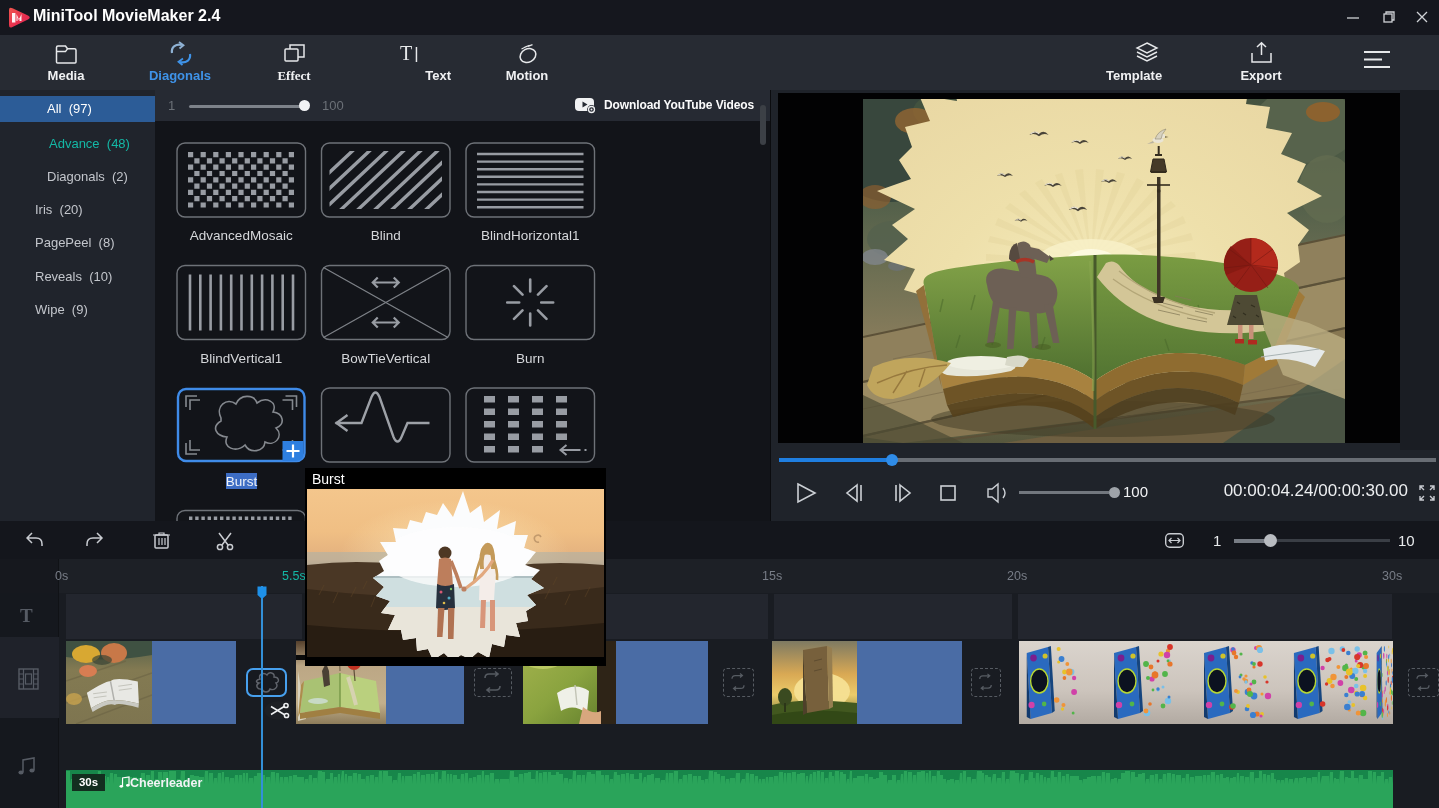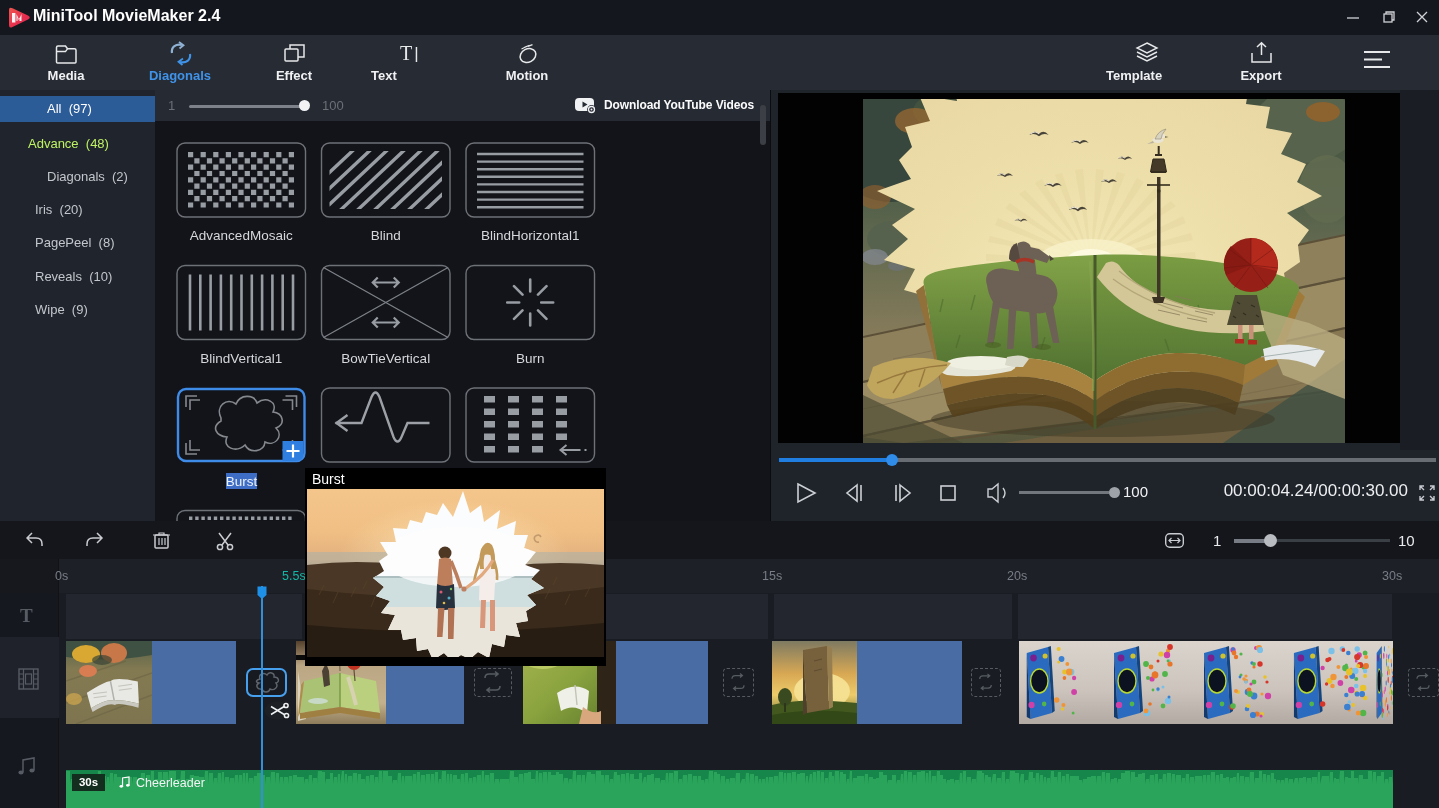--- a/index.html
+++ b/index.html
@@ -57,24 +57,24 @@
       </g>
     </svg>
     <div class="abs" style="left:140px;top:33px;width:80px;text-align:center;color:#3f93e8;font-size:13px;font-weight:600;">Diagonals</div>
 
     <svg class="abs" style="left:283px;top:7px;" width="24" height="23" viewBox="0 0 24 23">
       <g fill="none" stroke="#e6e8ea" stroke-width="1.5">
         <rect x="2" y="7" width="13" height="12" rx="1"></rect>
         <path d="M7 7 v-4 h14 v12 h-6"></path>
       </g>
     </svg>
-    <div class="abs" style="left:254px;top:33px;width:80px;text-align:center;color:#f0f1f3;font-size:13px;font-weight:600;">Effect</div>
+    <div class="abs" style="left:254px;top:33px;width:80px;text-align:center;color:#f0f1f3;font-size:13px;font-weight:600;font-family:Liberation Serif, serif;">Effect</div>
 
     <div class="abs" style="left:400px;top:7px;width:34px;color:#e6e8ea;font-size:20px;font-family:'Liberation Serif',serif;">T<span style="font-family:'Liberation Sans';font-size:17px;position:relative;top:-1px;left:2px;">|</span></div>
-    <div class="abs" style="left:371px;top:33px;width:80px;text-align:left;color:#f0f1f3;font-size:13px;font-weight:600;">Text</div>
+    <div class="abs" style="left:371px;top:33px;width:80px;text-align:right;color:#f0f1f3;font-size:13px;font-weight:600;">Text</div>
 
     <svg class="abs" style="left:515px;top:7px;" width="25" height="23" viewBox="0 0 25 23">
       <g fill="none" stroke="#e6e8ea" stroke-width="1.5">
         <ellipse cx="13" cy="13.5" rx="8.2" ry="6.6" transform="rotate(-28 13 13.5)"></ellipse>
         <path d="M6.5 7 L11 4.8 M9.5 5.4 L14.5 3.2 M13 4.4 L17.5 2.6" stroke-width="1.2"></path>
       </g>
     </svg>
     <div class="abs" style="left:487px;top:33px;width:80px;text-align:center;color:#f0f1f3;font-size:13px;font-weight:600;">Motion</div>
 
     <svg class="abs" style="left:1135px;top:6px;" width="24" height="24" viewBox="0 0 24 24">
@@ -98,21 +98,21 @@
       <g stroke="#e6e8ea" stroke-width="2" fill="none">
         <line x1="1" y1="2" x2="27" y2="2"></line>
         <line x1="1" y1="9.5" x2="19" y2="9.5"></line>
         <line x1="1" y1="17" x2="27" y2="17"></line>
       </g>
     </svg>
   </div>
 
   <div class="abs" style="left:0;top:90px;width:155px;height:431px;background:#20242c;">
     <div class="abs" style="left:0;top:6px;width:155px;height:26px;background:#2c5c97;color:#fff;font-size:13px;line-height:26px;padding-left:47px;">All&nbsp;&nbsp;(97)</div>
-    <div class="abs lbl" style="left:28px;top:46px;color:#bef264;">Advance&nbsp;&nbsp;(48)</div>
+    <div class="abs lbl" style="left:49px;top:46px;color:#14b8a6;">Advance&nbsp;&nbsp;(48)</div>
     <div class="abs lbl" style="left:35px;top:79px;color:#c3c6cc;margin-left:12px;">Diagonals&nbsp;&nbsp;(2)</div>
     <div class="abs lbl" style="left:35px;top:112px;color:#c3c6cc;">Iris&nbsp;&nbsp;(20)</div>
     <div class="abs lbl" style="left:35px;top:145px;color:#c3c6cc;">PagePeel&nbsp;&nbsp;(8)</div>
     <div class="abs lbl" style="left:35px;top:179px;color:#c3c6cc;">Reveals&nbsp;&nbsp;(10)</div>
     <div class="abs lbl" style="left:35px;top:212px;color:#c3c6cc;">Wipe&nbsp;&nbsp;(9)</div>
   </div>
 
   <div class="abs" style="left:155px;top:90px;width:615px;height:431px;background:#121419;">
 
     <div class="abs" style="left:0;top:0;width:615px;height:31px;background:#262a33;">
@@ -834,21 +834,21 @@
     <div class="abs" style="left:66px;top:177px;width:1327px;height:38px;background:#2aa45a;"></div>
     <svg id="wave" class="abs" style="left:66px;top:177px;" width="1327" height="14" viewBox="0 0 1327 14">
         <path d="M0 14L0 1L4 1L4 14L5 9L9 9L9 14L10 5L12 5L12 14L13 6L16 6L16 14L16 10L19 10L19 14L20 6L23 6L23 14L24 7L26 7L26 14L27 4L31 4L31 14L32 1L35 1L35 14L36 6L40 6L40 14L41 7L43 7L43 14L44 3L47 3L47 14L48 4L51 4L51 14L51 7L55 7L55 14L56 9L58 9L58 14L59 7L62 7L62 14L63 7L66 7L66 14L67 7L71 7L71 14L72 8L74 8L74 14L75 3L79 3L79 14L80 5L84 5L84 14L85 1L88 1L88 14L89 9L92 9L92 14L92 2L96 2L96 14L97 2L102 2L102 14L103 1L107 1L107 14L107 1L110 1L110 14L111 9L114 9L114 14L115 1L119 1L119 14L120 9L123 9L123 14L124 5L128 5L128 14L128 6L133 6L133 14L133 7L138 7L138 14L139 1L142 1L142 14L143 3L147 3L147 14L148 8L151 8L151 14L152 3L155 3L155 14L156 2L158 2L158 14L159 7L163 7L163 14L164 8L168 8L168 14L169 5L172 5L172 14L173 5L176 5L176 14L177 3L179 3L179 14L180 3L182 3L182 14L183 8L187 8L187 14L188 6L191 6L191 14L191 3L195 3L195 14L196 5L199 5L199 14L200 7L204 7L204 14L205 2L209 2L209 14L210 3L213 3L213 14L214 7L217 7L217 14L218 7L222 7L222 14L223 6L226 6L226 14L227 5L231 5L231 14L231 7L234 7L234 14L234 7L238 7L238 14L239 9L242 9L242 14L243 5L246 5L246 14L247 8L251 8L251 14L252 1L256 1L256 14L256 2L259 2L259 14L260 9L264 9L264 14L264 3L267 3L267 14L268 7L271 7L271 14L272 4L274 4L274 14L276 1L278 1L278 14L279 4L281 4L281 14L282 6L286 6L286 14L287 3L291 3L291 14L292 4L295 4L295 14L295 9L299 9L299 14L300 6L303 6L303 14L304 5L308 5L308 14L309 7L312 7L312 14L313 1L316 1L316 14L317 1L322 1L322 14L322 6L326 6L326 14L327 10L331 10L331 14L332 3L335 3L335 14L336 6L338 6L338 14L339 6L343 6L343 14L343 6L346 6L346 14L347 4L350 4L350 14L351 2L354 2L354 14L355 5L359 5L359 14L360 4L364 4L364 14L365 4L368 4L368 14L369 2L372 2L372 14L373 9L375 9L375 14L376 1L380 1L380 14L381 4L383 4L383 14L384 4L386 4L386 14L387 5L391 5L391 14L391 9L394 9L394 14L395 4L398 4L398 14L399 3L402 3L402 14L403 8L406 8L406 14L407 7L410 7L410 14L411 5L415 5L415 14L416 1L418 1L418 14L419 5L423 5L423 14L424 3L428 3L428 14L429 9L433 9L433 14L434 9L439 9L439 14L439 9L443 9L443 14L444 1L448 1L448 14L448 7L452 7L452 14L453 4L457 4L457 14L458 3L462 3L462 14L462 2L465 2L465 14L465 9L469 9L469 14L470 1L472 1L472 14L473 3L476 3L476 14L477 2L481 2L481 14L482 2L485 2L485 14L485 5L490 5L490 14L490 2L493 2L493 14L493 4L497 4L497 14L498 8L502 8L502 14L503 9L506 9L506 14L507 1L510 1L510 14L511 5L515 5L515 14L516 5L519 5L519 14L521 2L525 2L525 14L525 4L529 4L529 14L530 1L535 1L535 14L535 5L538 5L538 14L539 5L543 5L543 14L544 9L547 9L547 14L548 2L551 2L551 14L551 5L554 5L554 14L555 4L559 4L559 14L560 3L563 3L563 14L564 4L568 4L568 14L568 9L573 9L573 14L573 3L576 3L576 14L578 7L580 7L580 14L581 5L585 5L585 14L585 4L588 4L588 14L589 8L594 8L594 14L595 10L599 10L599 14L600 3L602 3L602 14L603 3L607 3L607 14L608 1L612 1L612 14L613 9L616 9L616 14L617 5L621 5L621 14L622 4L626 4L626 14L627 6L631 6L631 14L632 6L635 6L635 14L635 10L638 10L638 14L639 9L642 9L642 14L643 1L647 1L647 14L648 2L651 2L651 14L651 4L654 4L654 14L655 6L659 6L659 14L660 9L663 9L663 14L664 8L669 8L669 14L670 3L674 3L674 14L676 9L679 9L679 14L680 3L683 3L683 14L684 4L688 4L688 14L689 6L692 6L692 14L693 9L695 9L695 14L696 9L699 9L699 14L700 7L702 7L702 14L703 7L707 7L707 14L708 6L712 6L712 14L713 2L717 2L717 14L718 3L720 3L720 14L721 3L725 3L725 14L726 2L730 2L730 14L731 4L734 4L734 14L734 3L739 3L739 14L740 6L742 6L742 14L744 4L746 4L746 14L747 2L750 2L750 14L751 1L754 1L754 14L755 2L758 2L758 14L759 8L762 8L762 14L763 2L766 2L766 14L766 6L768 6L768 14L769 1L773 1L773 14L774 2L777 2L777 14L777 4L780 4L780 14L781 9L783 9L783 14L784 1L786 1L786 14L787 8L791 8L791 14L791 6L795 6L795 14L795 6L798 6L798 14L799 4L802 4L802 14L803 7L807 7L807 14L807 9L810 9L810 14L810 8L813 8L813 14L813 2L817 2L817 14L817 5L821 5L821 14L822 10L826 10L826 14L826 5L830 5L830 14L831 10L834 10L834 14L835 4L837 4L837 14L838 1L841 1L841 14L842 2L846 2L846 14L847 5L850 5L850 14L851 2L855 2L855 14L855 1L859 1L859 14L860 3L862 3L862 14L863 1L865 1L865 14L866 6L870 6L870 14L871 1L874 1L874 14L874 5L877 5L877 14L877 9L880 9L880 14L881 10L884 10L884 14L884 9L888 9L888 14L889 10L893 10L893 14L894 3L896 3L896 14L897 1L900 1L900 14L901 7L905 7L905 14L906 9L910 9L910 14L911 1L916 1L916 14L916 3L918 3L918 14L919 5L922 5L922 14L922 7L925 7L925 14L927 4L930 4L930 14L931 8L935 8L935 14L936 2L939 2L939 14L940 9L943 9L943 14L944 1L949 1L949 14L949 3L953 3L953 14L955 4L958 4L958 14L959 10L962 10L962 14L963 2L967 2L967 14L967 8L969 8L969 14L970 3L973 3L973 14L974 5L977 5L977 14L978 7L980 7L980 14L981 8L984 8L984 14L985 1L988 1L988 14L988 7L991 7L991 14L992 2L995 2L995 14L996 6L999 6L999 14L1000 4L1003 4L1003 14L1004 6L1008 6L1008 14L1008 6L1013 6L1013 14L1013 10L1016 10L1016 14L1017 9L1021 9L1021 14L1021 7L1025 7L1025 14L1025 6L1030 6L1030 14L1031 6L1035 6L1035 14L1036 2L1039 2L1039 14L1040 3L1044 3L1044 14L1045 9L1048 9L1048 14L1048 8L1051 8L1051 14L1052 9L1055 9L1055 14L1055 3L1059 3L1059 14L1059 1L1064 1L1064 14L1065 2L1069 2L1069 14L1069 7L1072 7L1072 14L1072 4L1076 4L1076 14L1076 3L1079 3L1079 14L1080 9L1083 9L1083 14L1084 5L1088 5L1088 14L1089 4L1092 4L1092 14L1093 9L1096 9L1096 14L1097 4L1100 4L1100 14L1101 3L1105 3L1105 14L1106 4L1109 4L1109 14L1110 5L1115 5L1115 14L1116 8L1119 8L1119 14L1120 4L1123 4L1123 14L1124 7L1128 7L1128 14L1129 6L1133 6L1133 14L1133 6L1136 6L1136 14L1137 5L1140 5L1140 14L1141 5L1144 5L1144 14L1145 2L1149 2L1149 14L1150 5L1153 5L1153 14L1154 4L1157 4L1157 14L1157 8L1160 8L1160 14L1160 7L1163 7L1163 14L1164 8L1167 8L1167 14L1167 7L1170 7L1170 14L1171 3L1173 3L1173 14L1174 6L1178 6L1178 14L1179 7L1183 7L1183 14L1184 2L1188 2L1188 14L1189 8L1193 8L1193 14L1193 1L1196 1L1196 14L1197 4L1200 4L1200 14L1201 5L1204 5L1204 14L1205 3L1208 3L1208 14L1208 9L1210 9L1210 14L1211 10L1214 10L1214 14L1215 10L1218 10L1218 14L1219 8L1222 8L1222 14L1223 9L1227 9L1227 14L1229 8L1232 8L1232 14L1233 8L1237 8L1237 14L1237 7L1240 7L1240 14L1241 8L1245 8L1245 14L1246 7L1251 7L1251 14L1252 2L1254 2L1254 14L1256 6L1260 6L1260 14L1260 6L1263 6L1263 14L1264 2L1267 2L1267 14L1268 8L1270 8L1270 14L1270 9L1273 9L1273 14L1274 1L1278 1L1278 14L1279 7L1282 7L1282 14L1282 8L1285 8L1285 14L1285 1L1288 1L1288 14L1288 8L1292 8L1292 14L1293 5L1297 5L1297 14L1297 9L1302 9L1302 14L1302 1L1306 1L1306 14L1307 2L1310 2L1310 14L1311 6L1315 6L1315 14L1315 2L1318 2L1318 14L1319 9L1322 9L1322 14L1323 7L1326 7L1326 14L1327 3L1329 3L1329 14L1327 14L1327 0L0 0Z" fill="#17864a"></path>
       </svg>
     <div class="abs" style="left:72px;top:181px;width:33px;height:17px;background:#132e1f;color:#fff;font-size:11.5px;font-weight:600;text-align:center;line-height:17px;">30s</div>
     <svg class="abs" style="left:119px;top:183px;" width="11" height="13" viewBox="0 0 11 13">
       <path d="M3.5 10 V2 L10 1 V9" fill="none" stroke="#fff" stroke-width="1.2"></path>
       <ellipse cx="2.3" cy="10.3" rx="1.8" ry="1.4" fill="#fff"></ellipse>
       <ellipse cx="8.8" cy="9.3" rx="1.8" ry="1.4" fill="#fff"></ellipse>
     </svg>
-    <div class="abs" style="left:136px;top:183px;color:#f2f3f5;font-size:12.5px;">Cheerleader</div>
+    <div class="abs" style="left:130px;top:183px;color:#f2f3f5;font-size:12.5px;font-weight:bold;">Cheerleader</div>
   </div>
 
   <div class="abs" style="left:261px;top:586px;width:2px;height:222px;background:#3390d8;"></div>
   <svg class="abs" style="left:257px;top:586px;" width="10" height="14" viewBox="0 0 10 14">
     <path d="M0.5 0.5 h9 v8.5 l-4.5 4 l-4.5 -4 z" fill="#1e90e8"></path>
   </svg>
 
   <div class="abs" style="left:305px;top:468px;width:301px;height:198px;background:#000;">
     <div class="abs" style="left:7px;top:3px;color:#fff;font-size:14px;">Burst</div>
     <svg id="popupphoto" class="abs" style="left:2px;top:21px;" width="297" height="168" viewBox="0 0 297 168">

